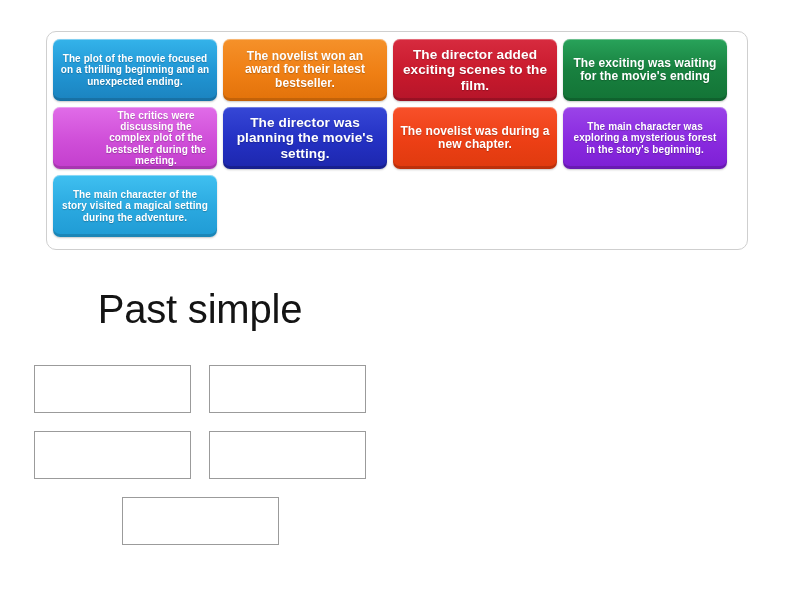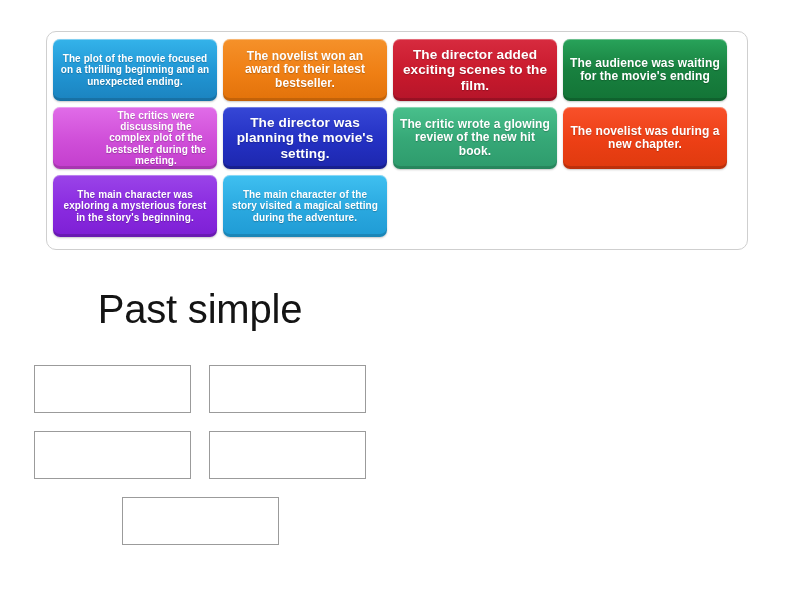--- a/index.html
+++ b/index.html
@@ -121,30 +121,27 @@
       <div class="tile c-blue fs-sm">
         <span class="txt"><b>The plot of the movie </b><b>focused</b><b> on a thrilling beginning and an unexpected ending.</b></span>
       </div>
       <div class="tile c-orange fs-md">
         <span class="txt"><span class="nb">The novelist </span><b>won</b><span class="nb"> an award for their latest bestseller.</span></span>
       </div>
       <div class="tile c-red fs-lg">
         <span class="txt"><span class="nb">The director </span><b>added</b><span class="nb"> exciting scenes to the film.</span></span>
       </div>
       <div class="tile c-darkgreen fs-md">
-        <span class="txt"><span class="nb">The audience </span><b>was waiting</b><span class="nb"> for the movie's ending</span></span>
+        <span class="txt"><span class="nb">The exciting </span><b>was waiting</b><span class="nb"> for the movie's ending</span></span>
       </div>
       <div class="tile c-orchid fs-sm">
         <span class="txt"><b>The critics </b><b>were discussing</b><b> the complex plot of the bestseller during the meeting.</b></span>
       </div>
       <div class="tile c-navy fs-lg">
         <span class="txt"><span class="nb">The director </span><b>was planning</b><span class="nb"> the movie's setting.</span></span>
-      </div>
-      <div class="tile c-seagreen fs-md">
-        <span class="txt"><span class="nb">The critic </span><b>wrote</b><span class="nb"> a glowing review of the new hit book.</span></span>
       </div>
       <div class="tile c-tomato fs-md">
         <span class="txt"><span class="nb">The novelist </span><b>was during</b><span class="nb"> a new chapter.</span></span>
       </div>
       <div class="tile c-purple fs-sm">
         <span class="txt"><b>The main character </b><b>was exploring</b><b> a mysterious forest in the story's beginning.</b></span>
       </div>
       <div class="tile c-skyblue fs-sm">
         <span class="txt"><b>The main character of the story </b><b>visited</b><b> a magical setting during the adventure.</b></span>
       </div>

